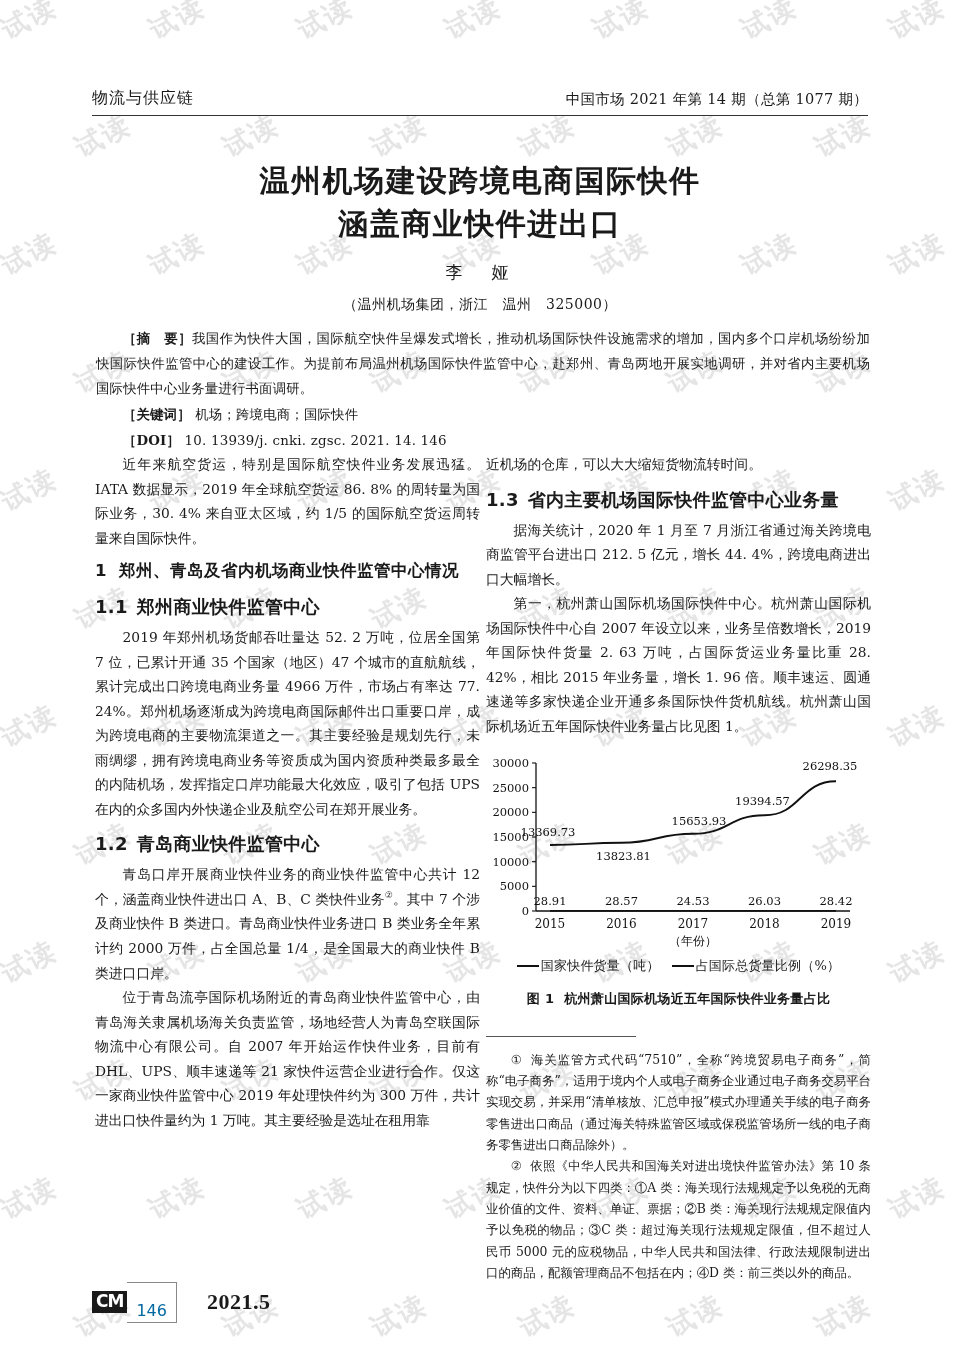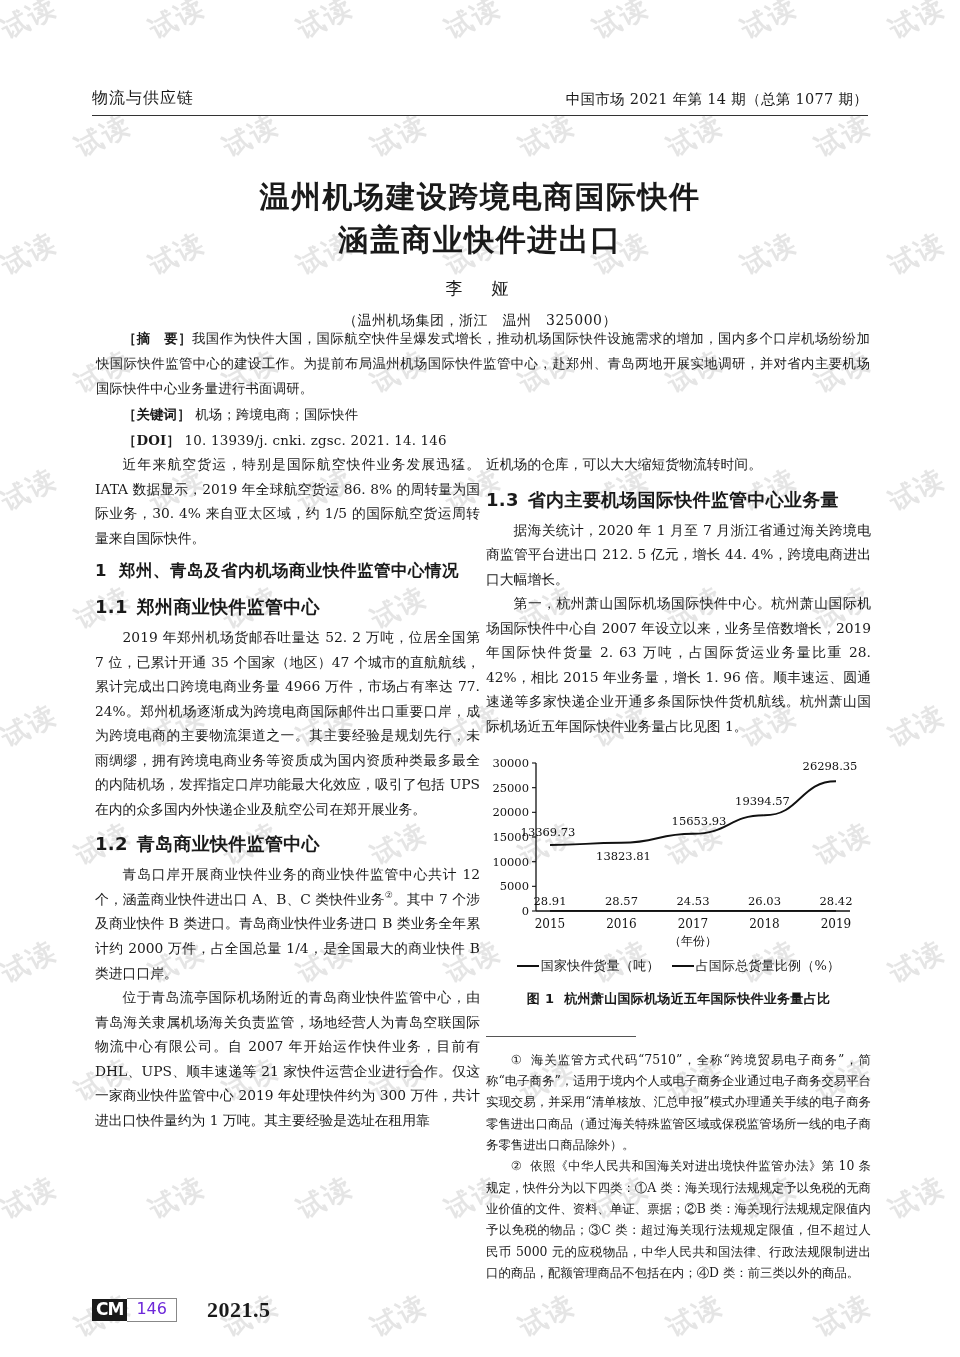--- a/index.html
+++ b/index.html
@@ -51,21 +51,20 @@
   }
   #runhead .right{
     font-family:"DejaVu Serif","Liberation Serif",serif;
     font-size:14.5px;
     letter-spacing:0.3px;
   }
   
   #titleblock{
     position:absolute;left:88px;right:88px;top:160px;
     text-align:center;
-    margin-top:16px;
   }
   .title-line{
     font-family:"DejaVu Sans","Liberation Sans",sans-serif;
     font-size:30px;
     font-weight:700;
     letter-spacing:1.5px;
     line-height:1.42;
   }
   #author{
     margin-top:16px;
@@ -182,22 +181,22 @@
     font-weight:700;font-size:17px;
     padding:1px 4px 2px 4px;
     letter-spacing:-1px;
     line-height:1.1;
   }
   #pageno{
     border:1px solid #888;
     border-left:none;
     font-family:"DejaVu Sans","Liberation Sans",sans-serif;
     font-size:16px;
-    padding:1px 9px 2px 9px;
-    color:#6d28d9;
+    padding:19px 9px 2px 9px;
+    color:#0369a1;
     line-height:1.15;
   }
   #issue{
     margin-left:30px;
     font-family:Liberation Serif, serif;
     font-size:22px;
     font-weight:700;
     letter-spacing:0.5px;
   }
 </style>

